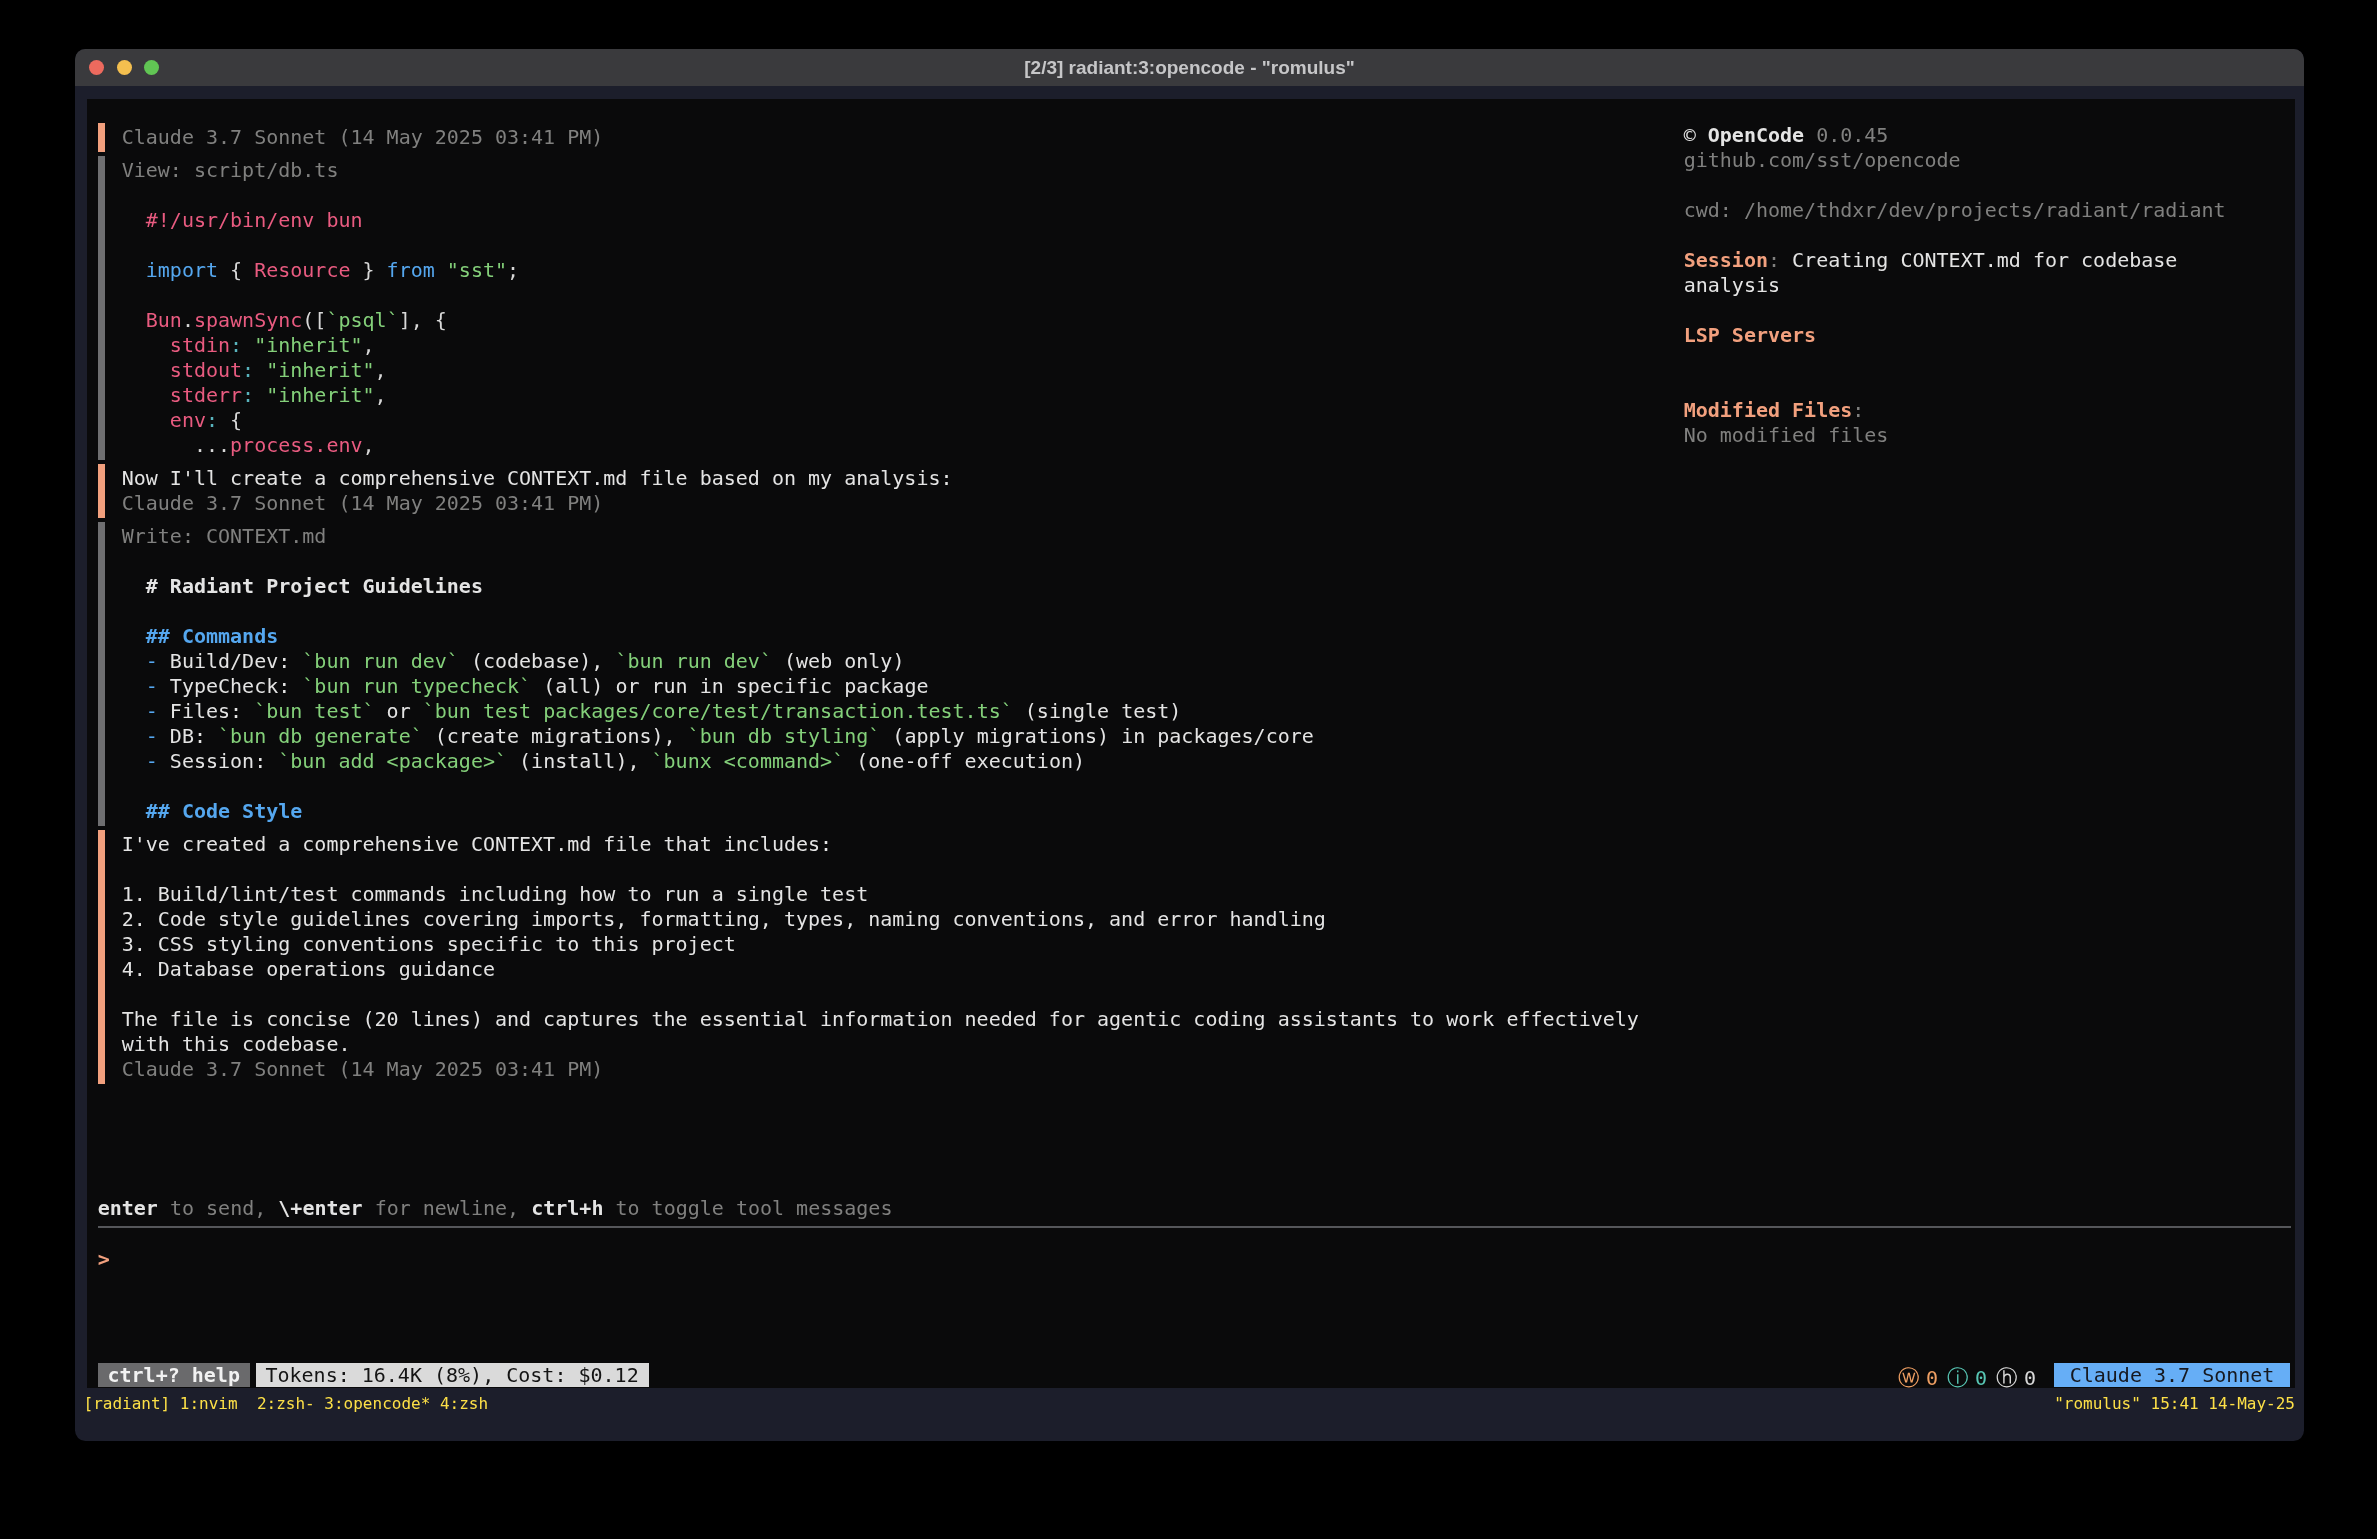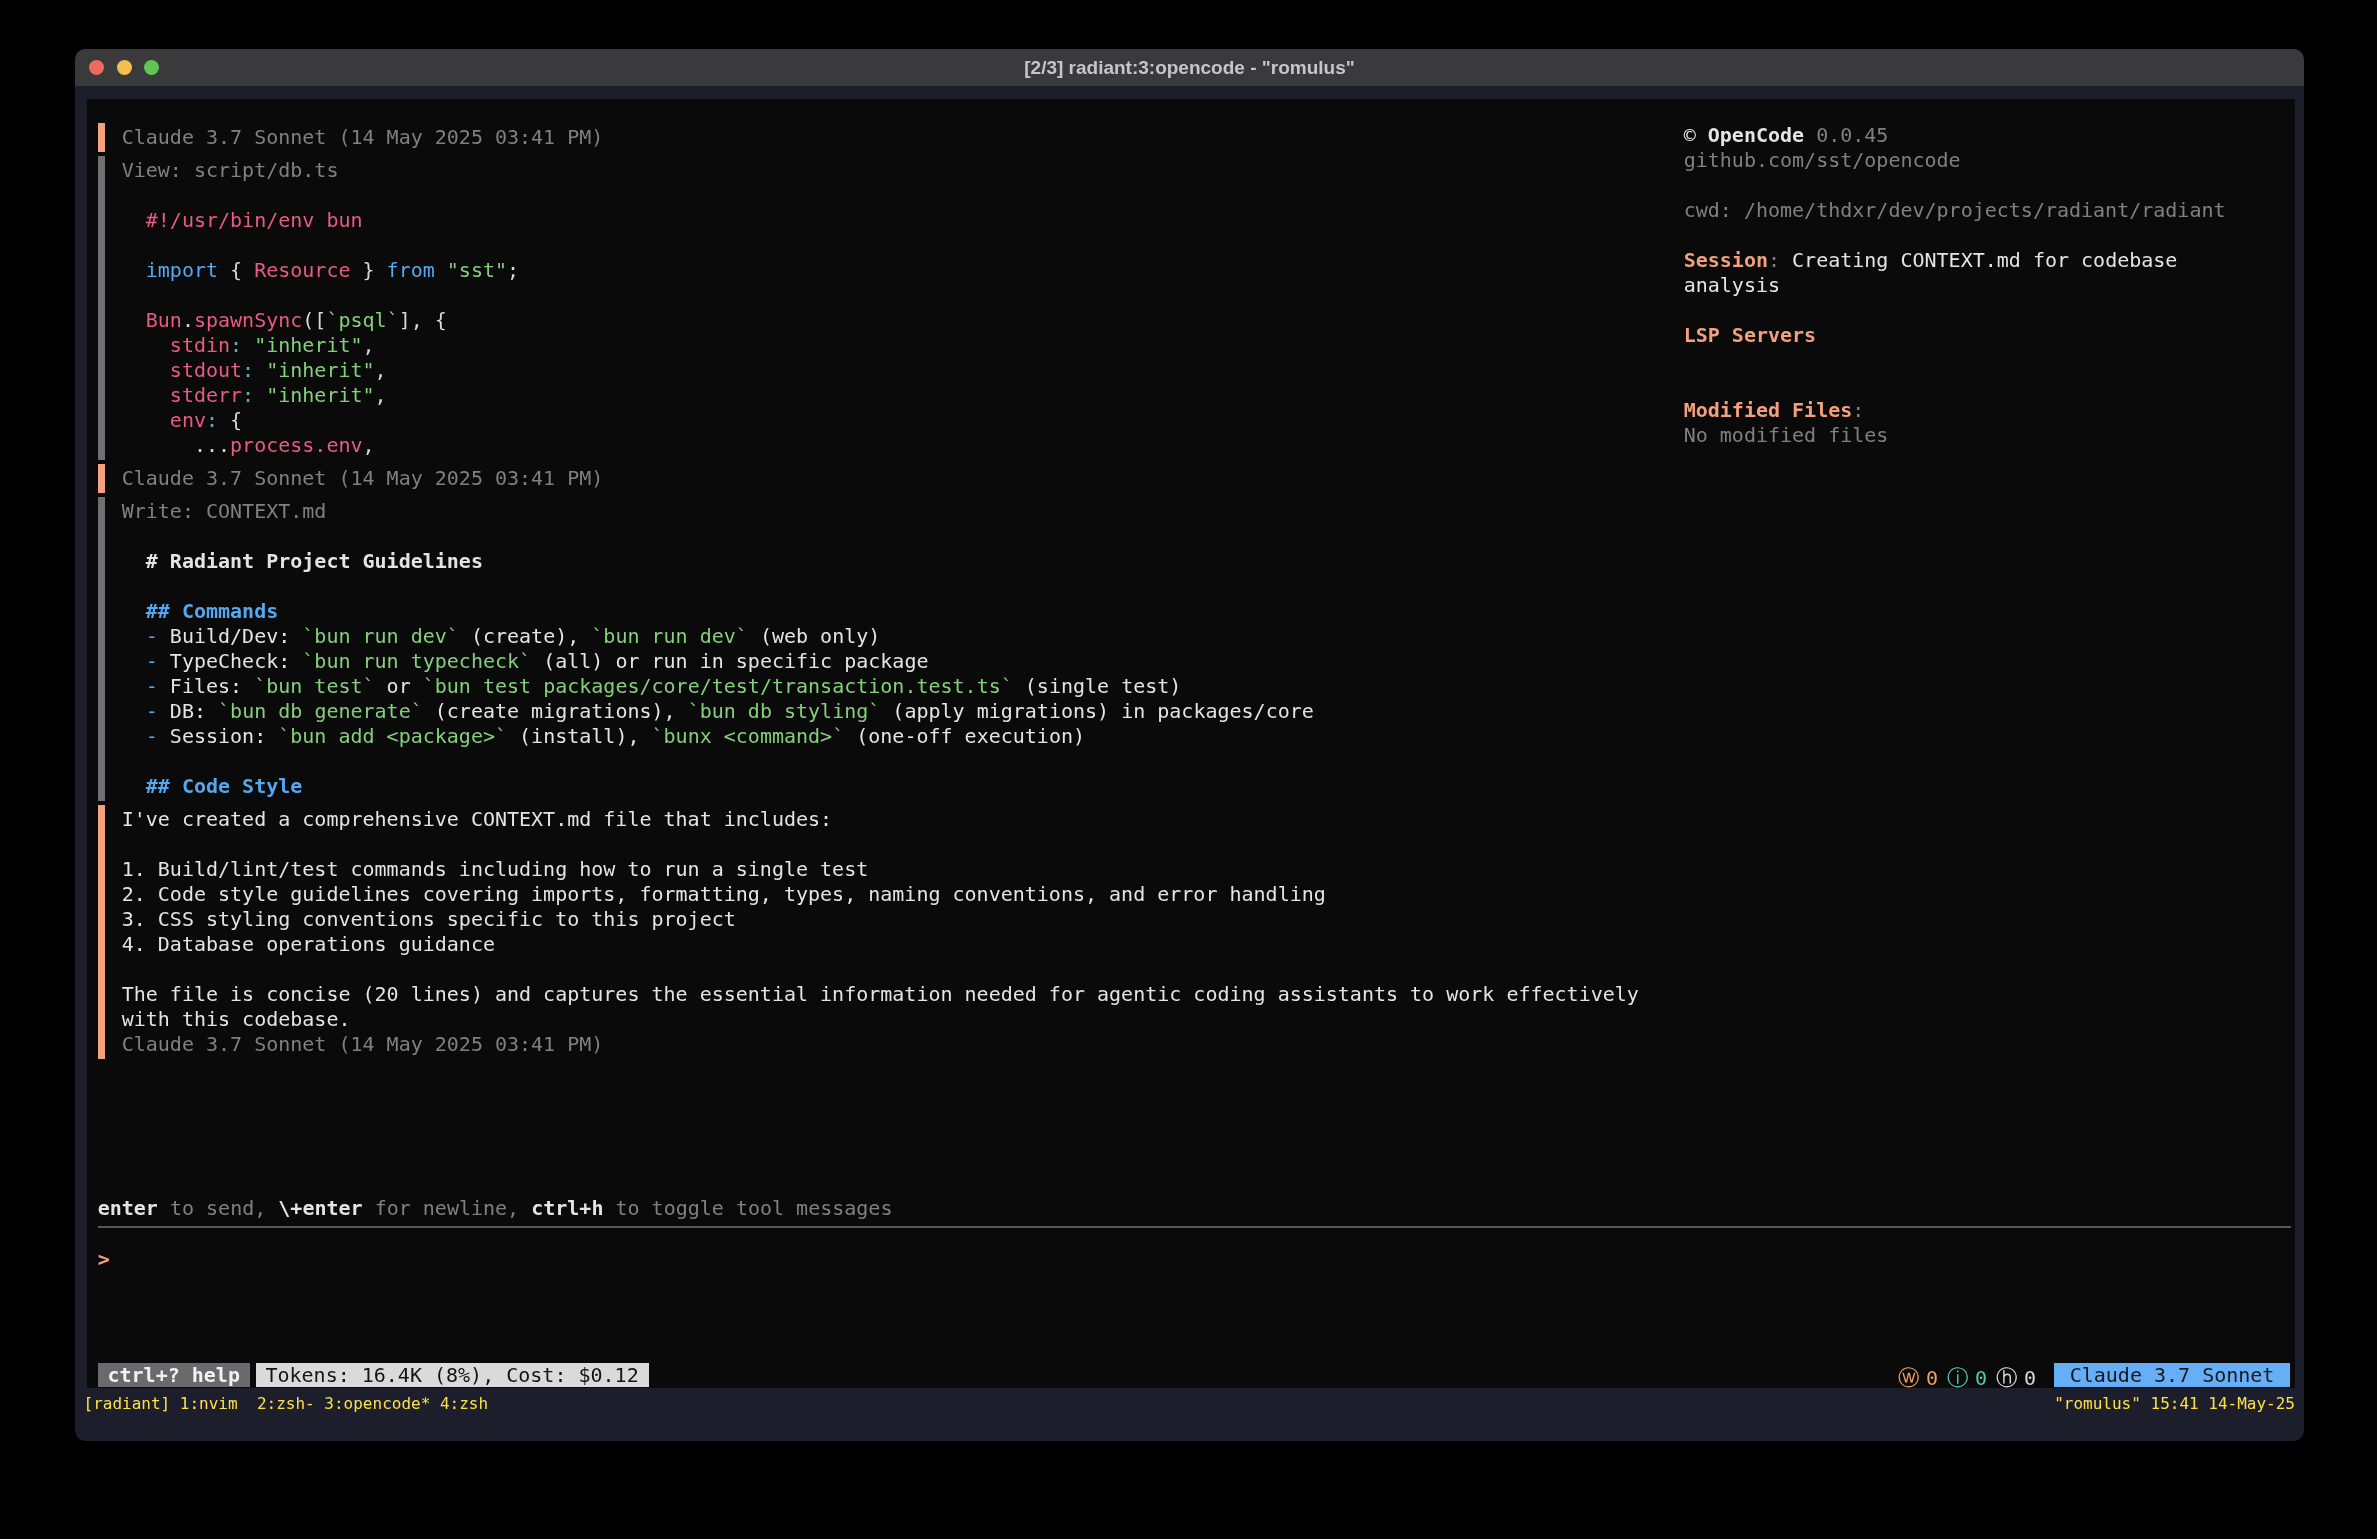--- a/index.html
+++ b/index.html
@@ -71,29 +71,30 @@
           <div class="line"><span class="c-text">  </span><span class="c-blue">import</span><span class="c-text"> { </span><span class="c-pink">Resource</span><span class="c-text"> } </span><span class="c-blue">from</span><span class="c-text"> </span><span class="c-green">"sst"</span><span class="c-text">;</span></div>
           <div class="line"> </div>
           <div class="line"><span class="c-text">  </span><span class="c-pink">Bun</span><span class="c-text">.</span><span class="c-pink">spawnSync</span><span class="c-text">([</span><span class="c-green">`psql`</span><span class="c-text">], {</span></div>
           <div class="line"><span class="c-text">    </span><span class="c-pink">stdin</span><span class="c-cyan">:</span><span class="c-text"> </span><span class="c-green">"inherit"</span><span class="c-text">,</span></div>
           <div class="line"><span class="c-text">    </span><span class="c-pink">stdout</span><span class="c-cyan">:</span><span class="c-text"> </span><span class="c-green">"inherit"</span><span class="c-text">,</span></div>
           <div class="line"><span class="c-text">    </span><span class="c-pink">stderr</span><span class="c-cyan">:</span><span class="c-text"> </span><span class="c-green">"inherit"</span><span class="c-text">,</span></div>
           <div class="line"><span class="c-text">    </span><span class="c-pink">env</span><span class="c-cyan">:</span><span class="c-text"> {</span></div>
           <div class="line"><span class="c-text">      ...</span><span class="c-pink">process.env</span><span class="c-text">,</span></div>
         </div>
         <div class="block bar-orange">
+          <div class="line"><span class="c-white">Now I'll create a comprehensive CONTEXT.md file based on my analysis:</span></div>
           <div class="line"><span class="c-dim">Claude 3.7 Sonnet (14 May 2025 03:41 PM)</span></div>
         </div>
         <div class="block bar-gray">
           <div class="line"><span class="c-dim">Write: CONTEXT.md</span></div>
           <div class="line"> </div>
           <div class="line"><span class="c-white b">  # Radiant Project Guidelines</span></div>
           <div class="line"> </div>
           <div class="line"><span class="c-blue b">  ## Commands</span></div>
-          <div class="line"><span class="c-text">  </span><span class="c-blue">-</span><span class="c-white"> Build/Dev: </span><span class="c-green">`bun run dev`</span><span class="c-white"> (create), </span><span class="c-green">`bun run dev`</span><span class="c-white"> (web only)</span></div>
+          <div class="line"><span class="c-text">  </span><span class="c-blue">-</span><span class="c-white"> Build/Dev: </span><span class="c-green">`bun run dev`</span><span class="c-white"> (codebase), </span><span class="c-green">`bun run dev`</span><span class="c-white"> (web only)</span></div>
           <div class="line"><span class="c-text">  </span><span class="c-blue">-</span><span class="c-white"> TypeCheck: </span><span class="c-green">`bun run typecheck`</span><span class="c-white"> (all) or run in specific package</span></div>
           <div class="line"><span class="c-text">  </span><span class="c-blue">-</span><span class="c-white"> Files: </span><span class="c-green">`bun test`</span><span class="c-white"> or </span><span class="c-green">`bun test packages/core/test/transaction.test.ts`</span><span class="c-white"> (single test)</span></div>
           <div class="line"><span class="c-text">  </span><span class="c-blue">-</span><span class="c-white"> DB: </span><span class="c-green">`bun db generate`</span><span class="c-white"> (create migrations), </span><span class="c-green">`bun db styling`</span><span class="c-white"> (apply migrations) in packages/core</span></div>
           <div class="line"><span class="c-text">  </span><span class="c-blue">-</span><span class="c-white"> Session: </span><span class="c-green">`bun add &lt;package&gt;`</span><span class="c-white"> (install), </span><span class="c-green">`bunx &lt;command&gt;`</span><span class="c-white"> (one-off execution)</span></div>
           <div class="line"> </div>
           <div class="line"><span class="c-blue b">  ## Code Style</span></div>
         </div>
         <div class="block bar-orange">
           <div class="line"><span class="c-white">I've created a comprehensive CONTEXT.md file that includes:</span></div>
           <div class="line"> </div>

